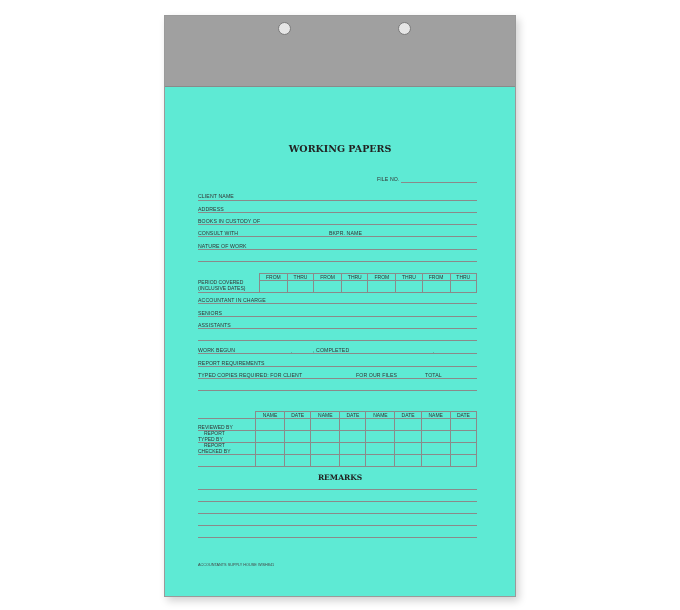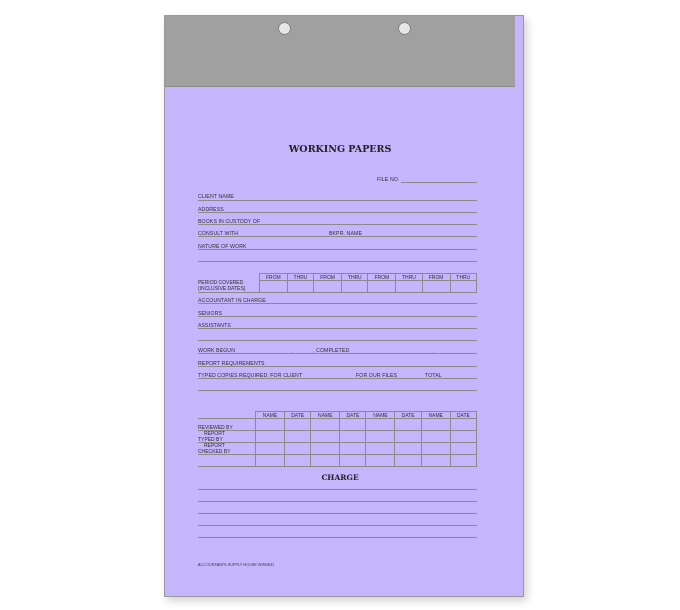--- a/index.html
+++ b/index.html
@@ -2,23 +2,22 @@
 <html><head>
 <meta charset="utf-8">
 <style>
   html, body { margin: 0; padding: 0; }
   body {
     width: 680px; height: 610px; background: #ffffff; position: relative; overflow: hidden;
     font-family: "Liberation Sans", sans-serif; color: #333;
   }
   .sheet {
     position: absolute; left: 164px; top: 15px; width: 350px; height: 580px;
-    background: #c4b5fd; border: 1px solid #9a9a9a;
+    background: #5eead4; border: 1px solid #9a9a9a;
     box-shadow: 3px 4px 8px rgba(0,0,0,0.18);
-    padding-left: 8px;
   }
   .header-band {
     position: absolute; left: 0; top: 0; width: 350px; height: 70px;
     background: #a0a0a0; border-bottom: 1px solid #8a8a8a;
   }
   .hole {
     position: absolute; top: 6px; width: 11px; height: 11px; border-radius: 50%;
     background: #e6e6e6; border: 1px solid #7a7a7a;
   }
   .title {
@@ -180,21 +179,21 @@
       <td></td>
           <td></td>
       <td></td>
           <td></td>
       <td></td>
           <td></td>
     </tr>
   </tbody>
     </table>
 
-  <div class="title" style="top:457px;font-size:7.5px;">CHARGE</div>
+  <div class="title" style="top:457px;font-size:7.5px;">REMARKS</div>
   <div class="line thick" style="left:33px;top:473px;width:279px;"></div>
   <div class="line" style="left:33px;top:485px;width:279px;"></div>
   <div class="line" style="left:33px;top:497px;width:279px;"></div>
   <div class="line" style="left:33px;top:509px;width:279px;"></div>
   <div class="line" style="left:33px;top:521px;width:279px;"></div>
 
   <div class="footer">ACCOUNTANTS SUPPLY HOUSE WISH841</div>
 </div>
 
 </body></html>

